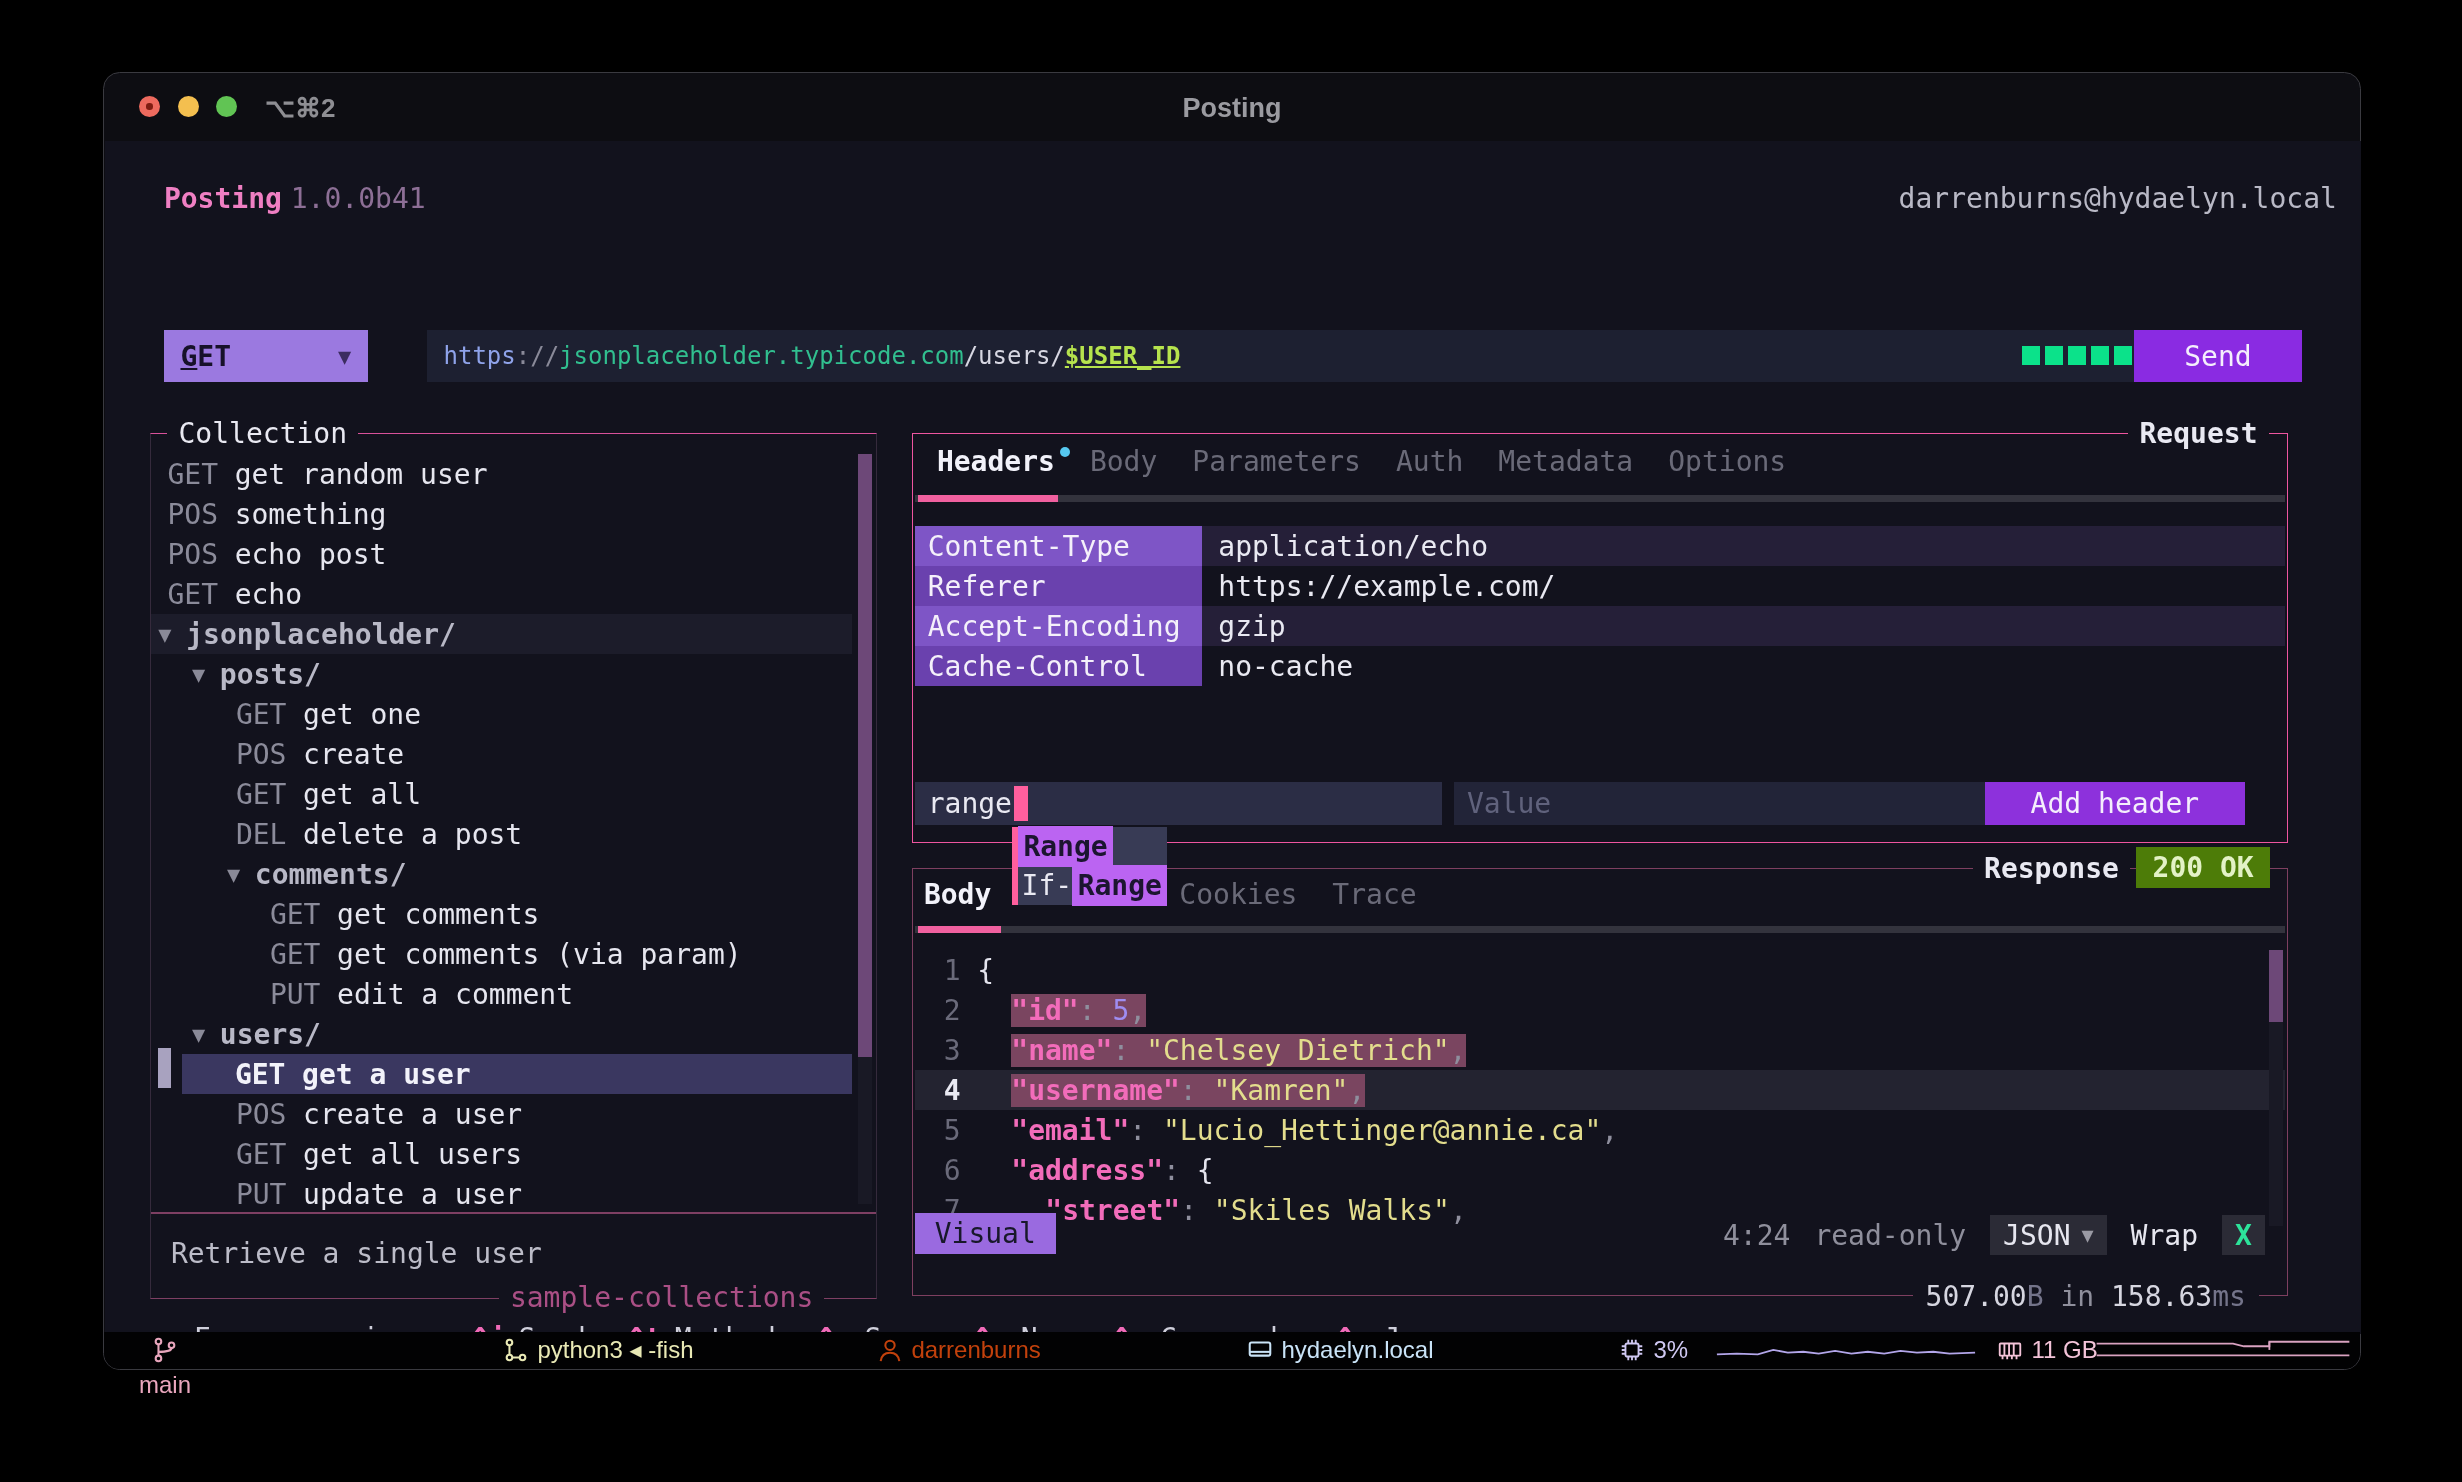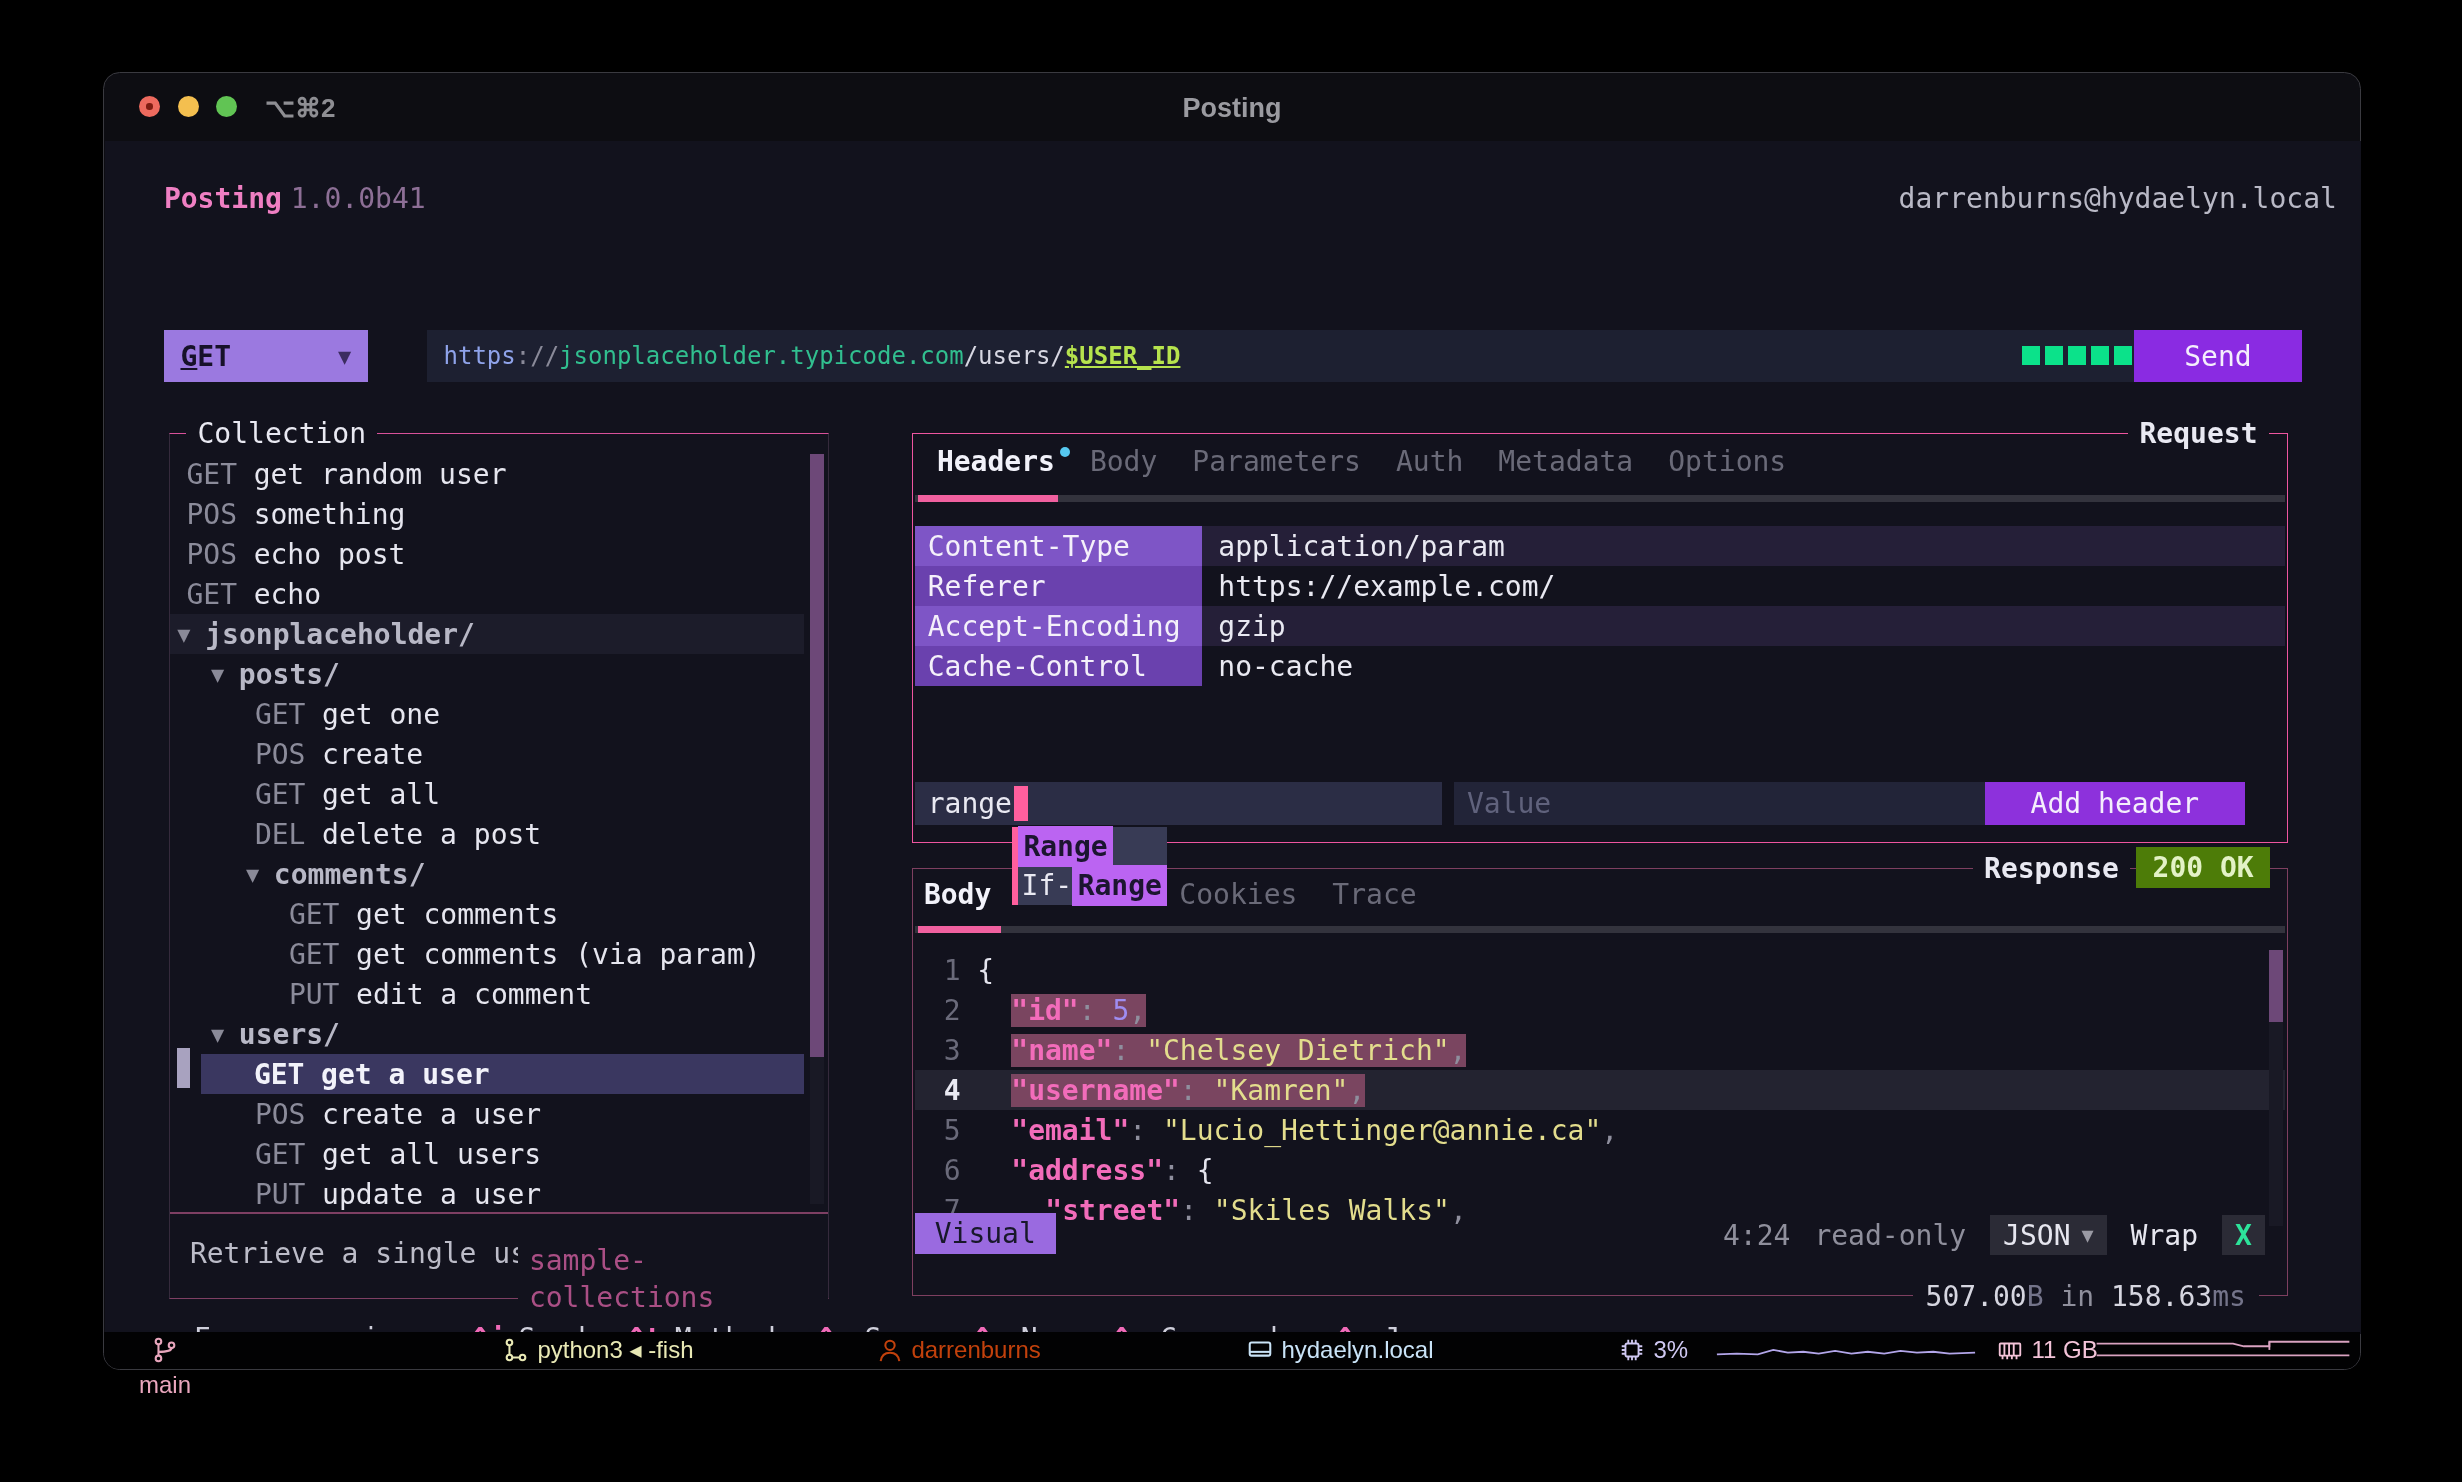--- a/index.html
+++ b/index.html
@@ -43,21 +43,21 @@
   .u-path { color:#d7d7e2; } .u-var { color:#b6e34d; font-weight:bold; text-decoration:underline; }
   .trace-blocks { position:absolute; right:14.7px; top:15.7px; display:flex; gap:4.6px; }
   .trace-blocks .blk { width:18.4px; height:19.3px; background:#0be28a; }
   .send-btn { position:absolute; right:0; top:0; width:168px; height:52px; background:#8a2be2;
               color:#f4eefc; font-size:28px; display:flex; align-items:center; justify-content:center; }
 
   
   .panel { position:absolute; border:1.8px solid; }
   .panel-label { position:absolute; top:-19.3px; background:#12121d; padding:0 11px; color:#e9e9f2;
                  font-weight:bold; font-size:28px; line-height:37px; }
-  .collection-panel { left:64px; top:292px; width:660px; height:866px;
+  .collection-panel { left:45px; top:292px; width:727px; height:866px;
                       border-color:#d9519a #352a3c #7e3f63 #352a3c; }
   .collection-panel .panel-label { left:16.6px; font-weight:normal; }
   .collection-footer { position:absolute; bottom:-18.4px; left:348px; background:#12121d; padding:0 11px;
                        color:#aa4f85; font-size:28px; line-height:37px; }
 
   .tree { position:absolute; left:0; top:20px; right:24px; }
   .tree-row { height:40px; display:flex; align-items:center; font-size:28px; white-space:pre;
               position:relative; }
   .tree-row .method { color:#8b8b9a; margin-right:16.6px; }
   .tree-row .req-name { color:#e6e6ef; }
@@ -242,21 +242,21 @@
           <span class="tab">Auth</span>
           <span class="tab">Metadata</span>
           <span class="tab">Options</span>
         </div>
       <div class="tab-underline">
           <div class="seg" style="width:140px"></div>
         </div>
       <div class="hdr-table" id="headers-table">
           <div class="hrow lite">
             <span class="hkey">Content-Type</span>
-            <span class="hval">application/param</span>
+            <span class="hval">application/echo</span>
           </div>
           <div class="hrow">
             <span class="hkey">Referer</span>
             <span class="hval">https://example.com/</span>
           </div>
           <div class="hrow lite">
             <span class="hkey">Accept-Encoding</span>
             <span class="hval">gzip</span>
           </div>
           <div class="hrow">

